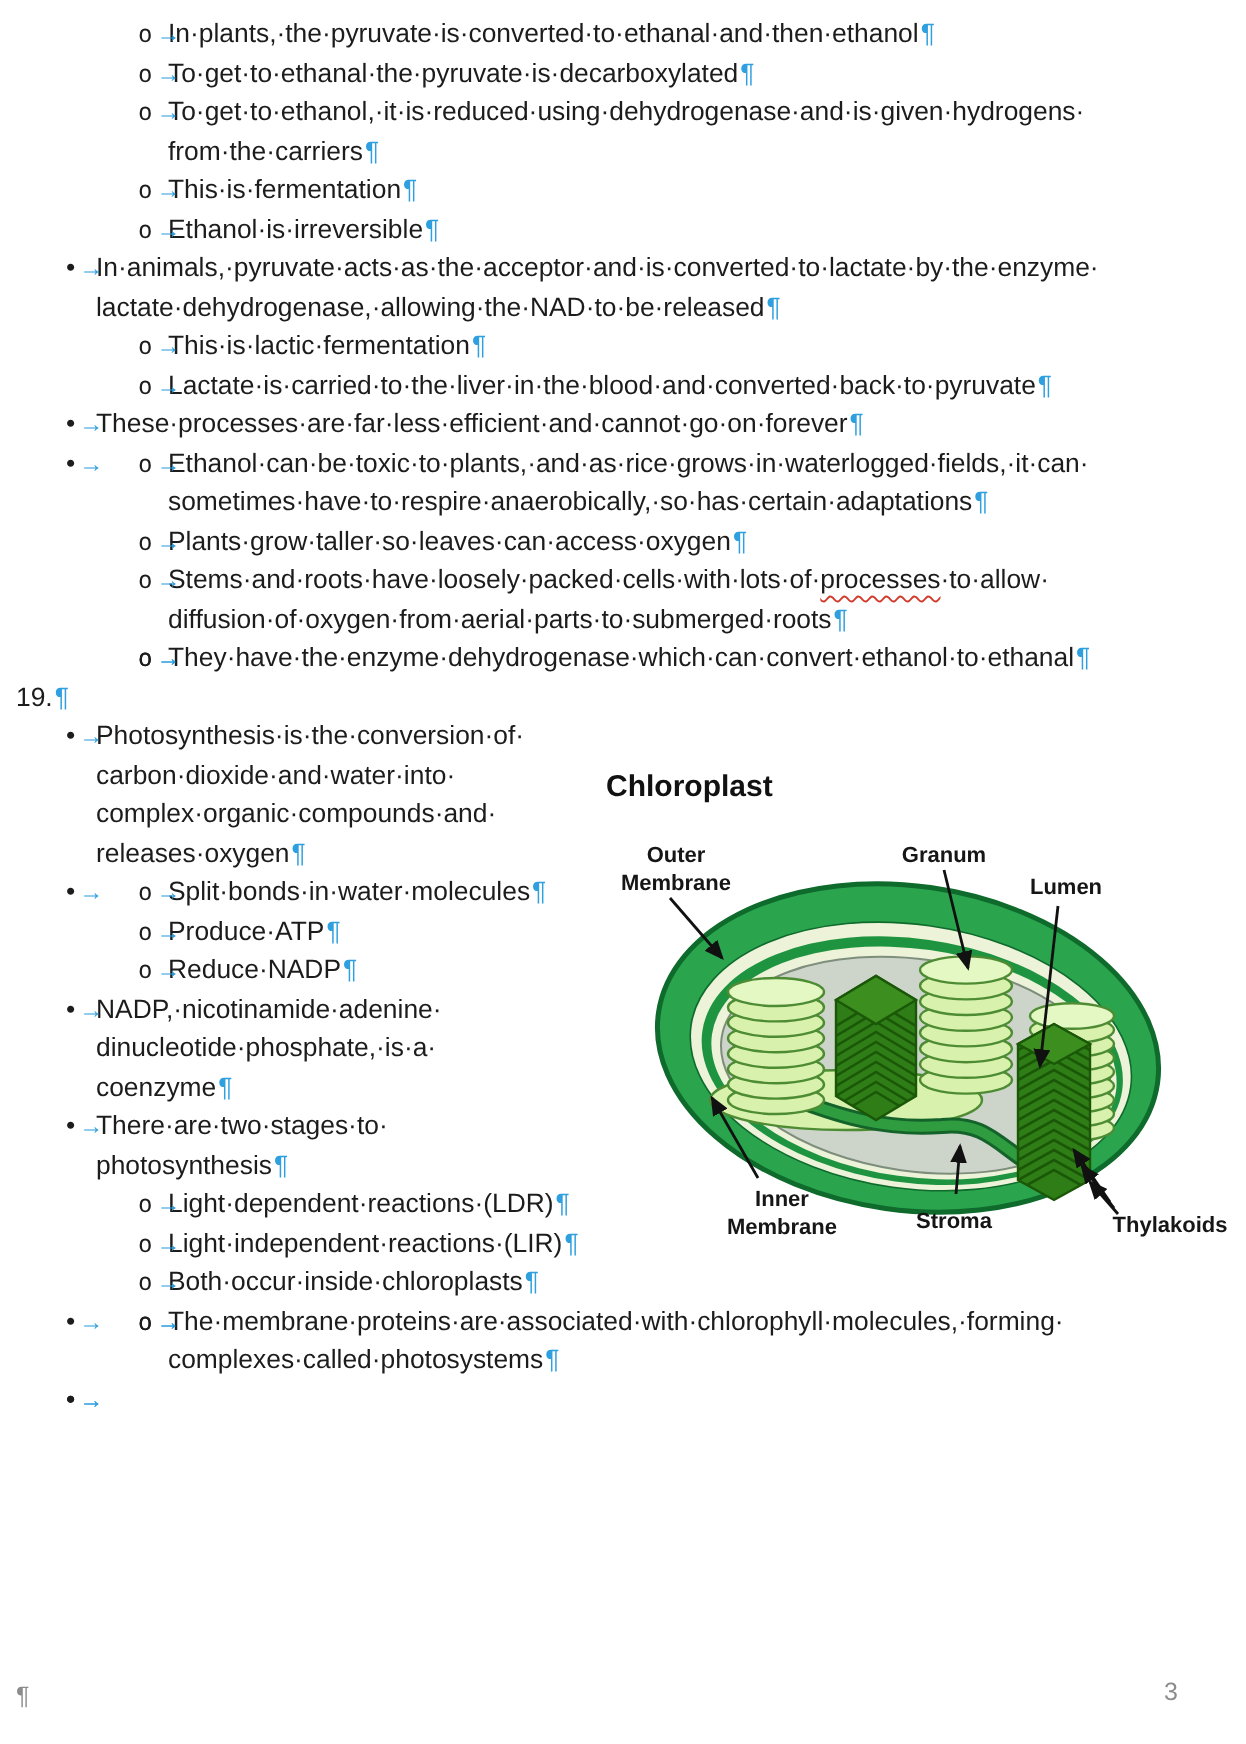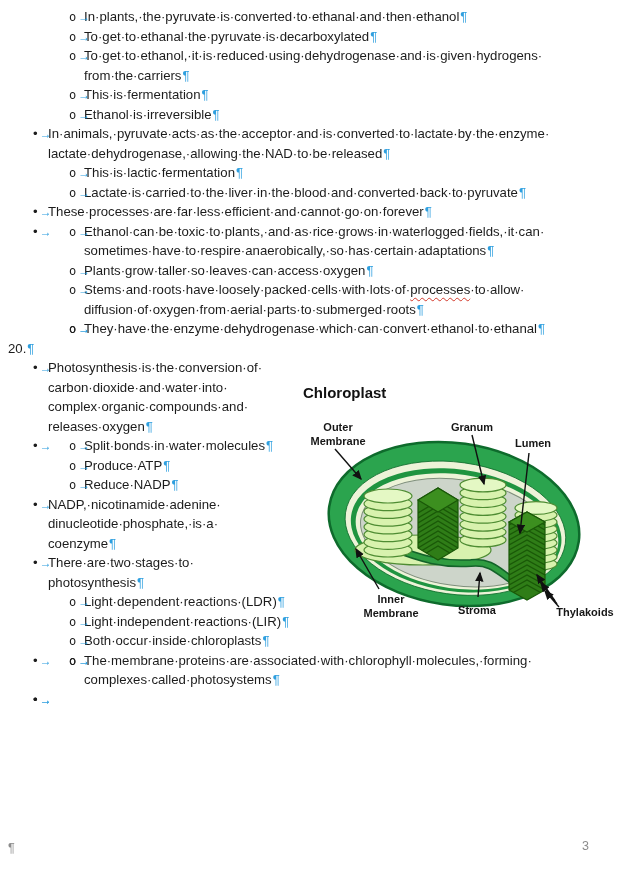--- a/index.html
+++ b/index.html
@@ -53,21 +53,21 @@
         <div class="li lvl2"><span class="mk"><span class="bullet">o</span><span class="arr">→</span></span><span class="tx">This·is·lactic·fermentation<span class="pil">¶</span></span></div>
         <div class="li lvl2"><span class="mk"><span class="bullet">o</span><span class="arr">→</span></span><span class="tx">Lactate·is·carried·to·the·liver·in·the·blood·and·converted·back·to·pyruvate<span class="pil">¶</span></span></div>
         <div class="li lvl1"><span class="mk"><span class="bullet">•</span><span class="arr">→</span></span><span class="tx">These·processes·are·far·less·efficient·and·cannot·go·on·forever<span class="pil">¶</span></span></div>
         <div class="li lvl1"><span class="mk"><span class="bullet">•</span><span class="arr">→</span></span></div>
         <div class="li lvl2"><span class="mk"><span class="bullet">o</span><span class="arr">→</span></span><span class="tx">Ethanol·can·be·toxic·to·plants,·and·as·rice·grows·in·waterlogged·fields,·it·can·<br>sometimes·have·to·respire·anaerobically,·so·has·certain·adaptations<span class="pil">¶</span></span></div>
         <div class="li lvl2"><span class="mk"><span class="bullet">o</span><span class="arr">→</span></span><span class="tx">Plants·grow·taller·so·leaves·can·access·oxygen<span class="pil">¶</span></span></div>
         <div class="li lvl2"><span class="mk"><span class="bullet">o</span><span class="arr">→</span></span><span class="tx">Stems·and·roots·have·loosely·packed·cells·with·lots·of·<span class="spell">processes</span>·to·allow·<br>diffusion·of·oxygen·from·aerial·parts·to·submerged·roots<span class="pil">¶</span></span></div>
         <div class="li lvl2"><span class="mk"><span class="bullet">o</span><span class="arr">→</span></span></div>
         <div class="li lvl2"><span class="mk"><span class="bullet">o</span><span class="arr">→</span></span><span class="tx">They·have·the·enzyme·dehydrogenase·which·can·convert·ethanol·to·ethanal<span class="pil">¶</span></span></div>
       </div>
-    <div class="numline"><span>20.</span><span class="pil">¶</span></div>
+    <div class="numline"><span>19.</span><span class="pil">¶</span></div>
     <div id="list-photo">
         <div class="li lvl1"><span class="mk"><span class="bullet">•</span><span class="arr">→</span></span><span class="tx">Photosynthesis·is·the·conversion·of·<br>carbon·dioxide·and·water·into·<br>complex·organic·compounds·and·<br>releases·oxygen<span class="pil">¶</span></span></div>
         <div class="li lvl1"><span class="mk"><span class="bullet">•</span><span class="arr">→</span></span></div>
         <div class="li lvl2"><span class="mk"><span class="bullet">o</span><span class="arr">→</span></span><span class="tx">Split·bonds·in·water·molecules<span class="pil">¶</span></span></div>
         <div class="li lvl2"><span class="mk"><span class="bullet">o</span><span class="arr">→</span></span><span class="tx">Produce·ATP<span class="pil">¶</span></span></div>
         <div class="li lvl2"><span class="mk"><span class="bullet">o</span><span class="arr">→</span></span><span class="tx">Reduce·NADP<span class="pil">¶</span></span></div>
         <div class="li lvl1"><span class="mk"><span class="bullet">•</span><span class="arr">→</span></span><span class="tx">NADP,·nicotinamide·adenine·<br>dinucleotide·phosphate,·is·a·<br>coenzyme<span class="pil">¶</span></span></div>
         <div class="li lvl1"><span class="mk"><span class="bullet">•</span><span class="arr">→</span></span><span class="tx">There·are·two·stages·to·<br>photosynthesis<span class="pil">¶</span></span></div>
         <div class="li lvl2"><span class="mk"><span class="bullet">o</span><span class="arr">→</span></span><span class="tx">Light·dependent·reactions·(LDR)<span class="pil">¶</span></span></div>
         <div class="li lvl2"><span class="mk"><span class="bullet">o</span><span class="arr">→</span></span><span class="tx">Light·independent·reactions·(LIR)<span class="pil">¶</span></span></div>

